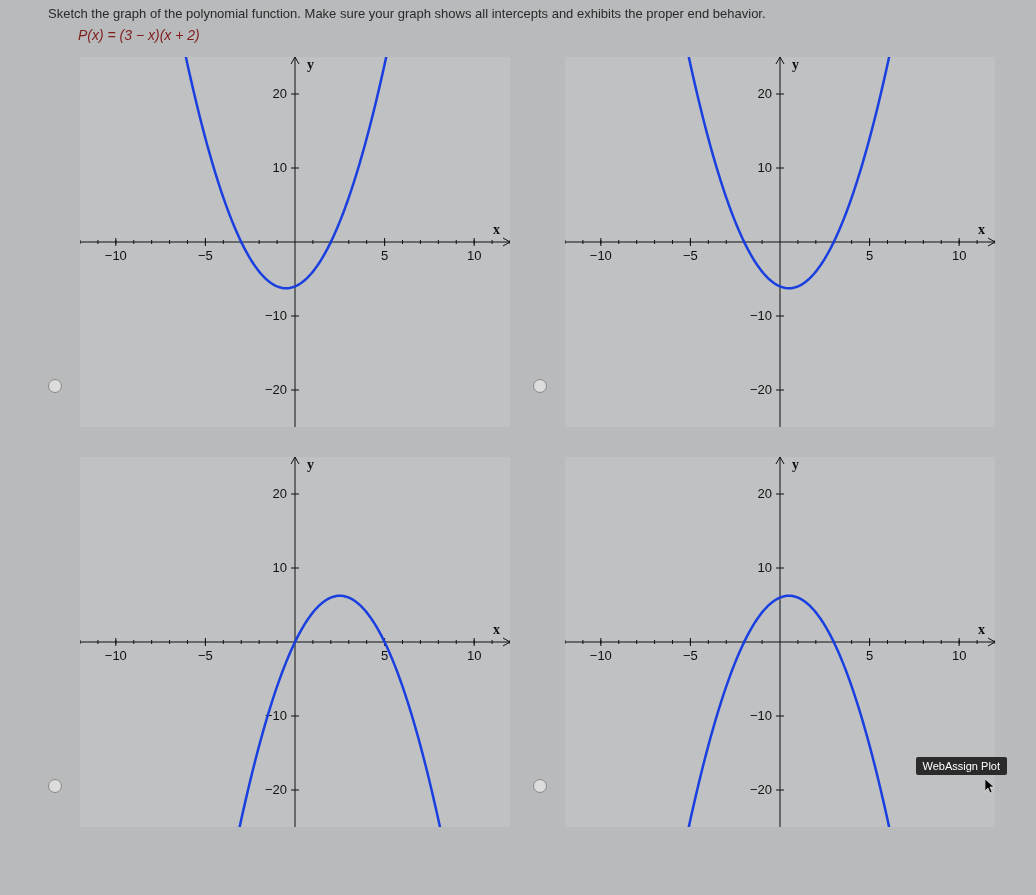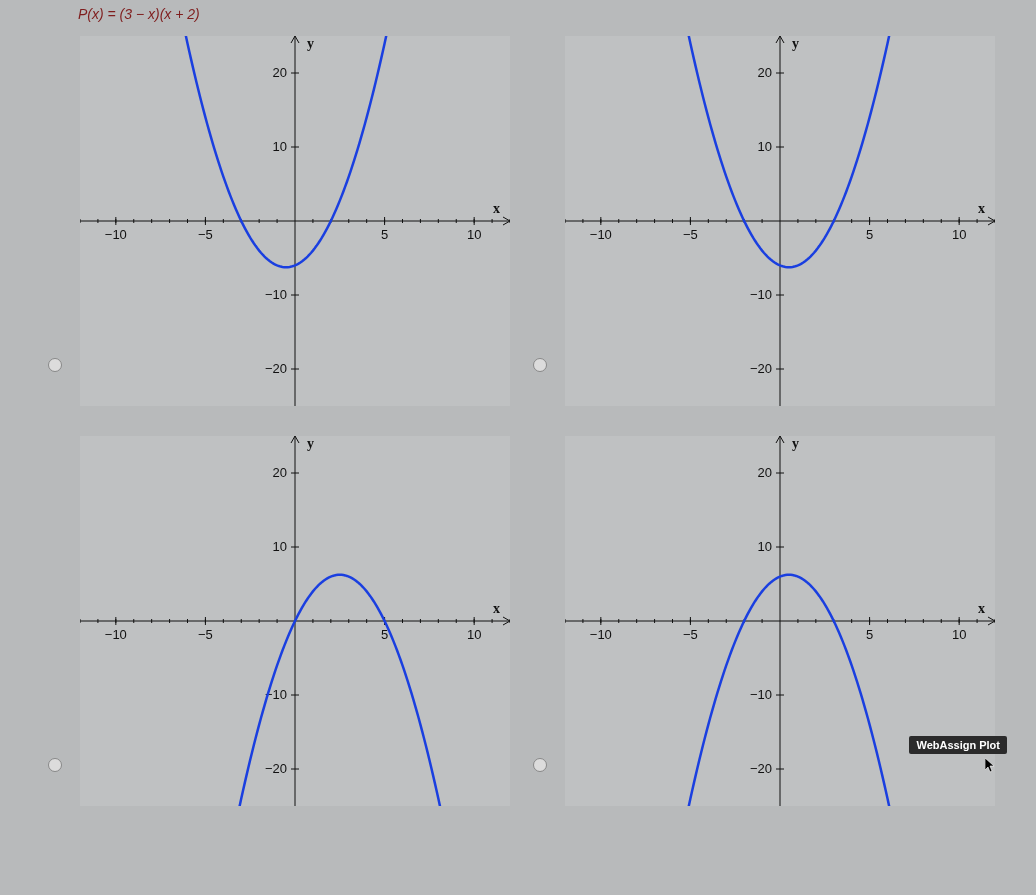--- a/index.html
+++ b/index.html
@@ -69,34 +69,34 @@
   .tooltip {
     position: absolute;
     right: -12px;
     top: 300px;
     background: #2b2b2b;
     color: #fff;
     font-size: 11px;
     padding: 3px 7px;
     border-radius: 2px;
     white-space: nowrap;
-    font-weight: bold;
   }
   .cursor {
     position: absolute;
     right: -2px;
     top: 322px;
     width: 12px; height: 16px;
     pointer-events: none;
   }
 </style>
 </head>
 <body>
 
 <div class="page">
+  <div class="question">Sketch the graph of the polynomial function. Make sure your graph shows all intercepts and exhibits the proper end behavior.</div>
   <div class="formula">P(x) = (3 − x)(x + 2)</div>
 
   <div class="options">
 
     <div class="option">
       <div class="radio-wrap"><span class="radio"></span></div>
       <div class="chart">
           <svg width="430" height="370">
             <line class="axis" x1="0" y1="185" x2="430" y2="185"></line>
             <line class="axis" x1="215" y1="0" x2="215" y2="370"></line>

